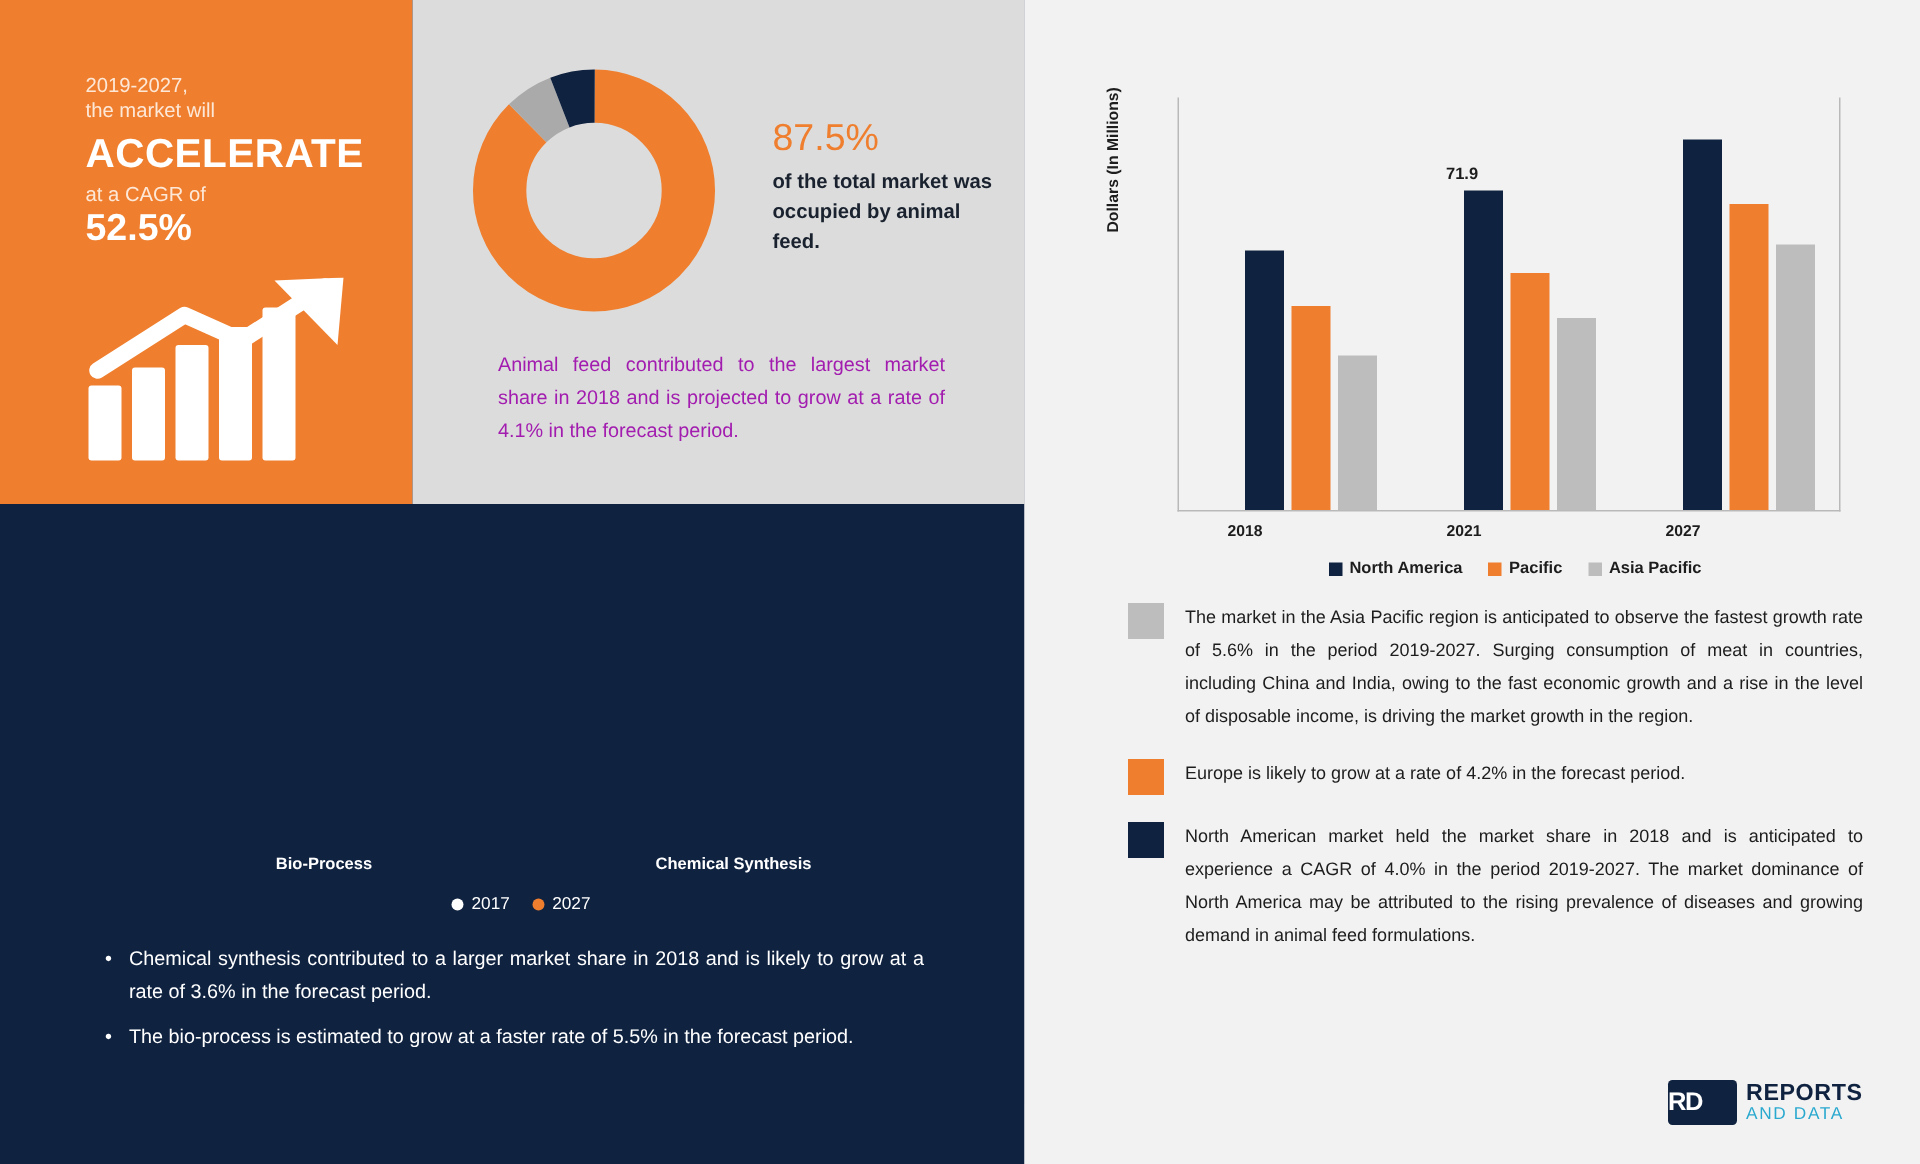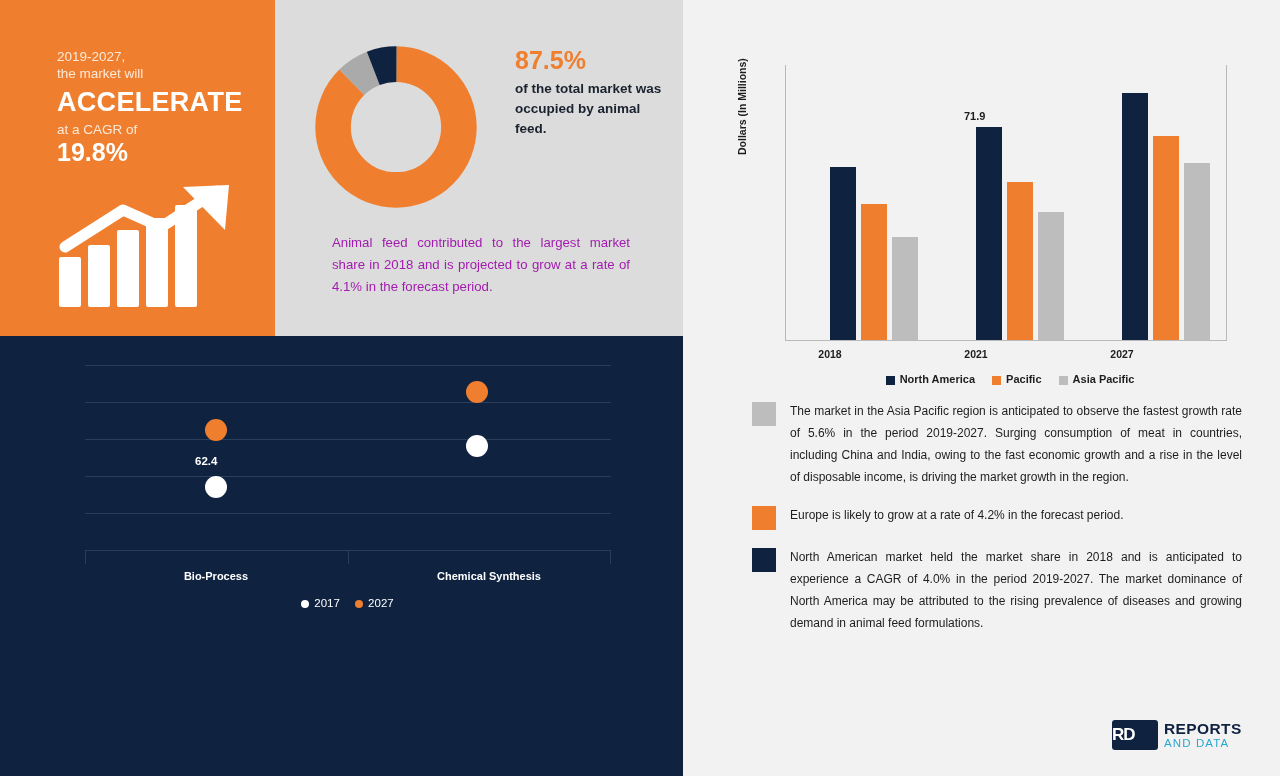--- a/index.html
+++ b/index.html
@@ -83,22 +83,23 @@
     width: 166px; height: 166px;
   }
   .donut-text {
     position: absolute;
     left: 240px; top: 46px;
     width: 150px;
   }
   .donut-pct {
     color: #ef7f2e;
     font-size: 25px;
-    font-weight: bold;
+    font-weight: normal;
     line-height: 28px;
+    margin-top: 32px;
   }
   .donut-desc {
     color: #19222e;
     font-size: 13.5px;
     font-weight: bold;
     line-height: 20px;
     margin-top: 5px;
   }
   .donut-para {
     position: absolute;
@@ -315,21 +316,21 @@
 
 <div class="page">
 
   <div class="left-col">
 
     <div class="cagr-panel">
       <div class="cagr-years">2019-2027,</div>
       <div class="cagr-years">the market will</div>
       <div class="cagr-accelerate">ACCELERATE</div>
       <div class="cagr-at">at a CAGR of</div>
-      <div class="cagr-value">19.8%</div>
+      <div class="cagr-value">52.5%</div>
 
       <svg class="growth-graphic" viewBox="0 0 180 125">
         <rect x="2" y="72" width="22" height="50" rx="2" fill="#ffffff"></rect>
         <rect x="31" y="60" width="22" height="62" rx="2" fill="#ffffff"></rect>
         <rect x="60" y="45" width="22" height="77" rx="2" fill="#ffffff"></rect>
         <rect x="89" y="33" width="22" height="89" rx="2" fill="#ffffff"></rect>
         <rect x="118" y="20" width="22" height="102" rx="2" fill="#ffffff"></rect>
         <path d="M8 62 L66 25 L104 42 L160 6" stroke="#ffffff" stroke-width="11" fill="none" stroke-linecap="round" stroke-linejoin="round"></path>
         <path d="M126 2 L172 0 L168 45 Z" fill="#ffffff"></path>
       </svg>
@@ -344,46 +345,35 @@
           <circle cx="21" cy="21" r="15.9155" fill="transparent" stroke="#0f2240" stroke-width="9" stroke-dasharray="6 94" stroke-dashoffset="-69"></circle>
         </svg>
       </div>
       <div class="donut-text">
         <div class="donut-pct">87.5%</div>
         <div class="donut-desc">of the total market was occupied by animal feed.</div>
       </div>
       <div class="donut-para">Animal feed contributed to the largest market share in 2018 and is projected to grow at a rate of 4.1% in the forecast period.</div>
     </div>
 
-    <div class="dot-chart">
-      <div class="dot-grid-line" style="top:10px"></div>
-      <div class="dot-grid-line" style="top:47px"></div>
-      <div class="dot-grid-line" style="top:84px"></div>
-      <div class="dot-grid-line" style="top:121px"></div>
-      <div class="dot-grid-line" style="top:158px"></div>
-      <div class="dot-grid-line" style="top:195px"></div>
-      <div class="dot-axis-v" style="left:0px;   top:195px; height:14px"></div>
-      <div class="dot-axis-v" style="left:263px; top:195px; height:14px"></div>
-      <div class="dot-axis-v" style="left:525px; top:195px; height:14px"></div>
-
-      <div class="dot-marker dot-2027" style="left:381px; top:26px"></div>
-      <div class="dot-marker dot-2017" style="left:381px; top:80px"></div>
-      <div class="dot-marker dot-2027" style="left:120px; top:64px"></div>
-      <div class="dot-marker dot-2017" style="left:120px; top:121px"></div>
-      <div class="dot-label" style="left:110px; top:100px">62.4</div>
-    </div>
 
     <div class="dot-cat" style="left:131px; width:170px">Bio-Process</div>
     <div class="dot-cat" style="left:404px; width:170px">Chemical Synthesis</div>
 
     <div class="dot-legend">
       <span class="key" style="background:#ffffff"></span><span>2017</span>
       <span class="key" style="background:#ef7f2e"></span><span>2027</span>
     </div>
 
+    <div class="bullets">
+      <ul>
+        <li>Chemical synthesis contributed to a larger market share in 2018 and is likely to grow at a rate of 3.6% in the forecast period.</li>
+        <li>The bio-process is estimated to grow at a faster rate of 5.5% in the forecast period.</li>
+      </ul>
+    </div>
   </div>
 
   <div class="right-col">
 
     <div class="bar-chart">
       <div class="y-axis-title">Dollars (In Millions)</div>
 
       <div class="plot-area">
 
         <div class="bar" style="left:44px;  height:173px; background:#0f2240"></div>

